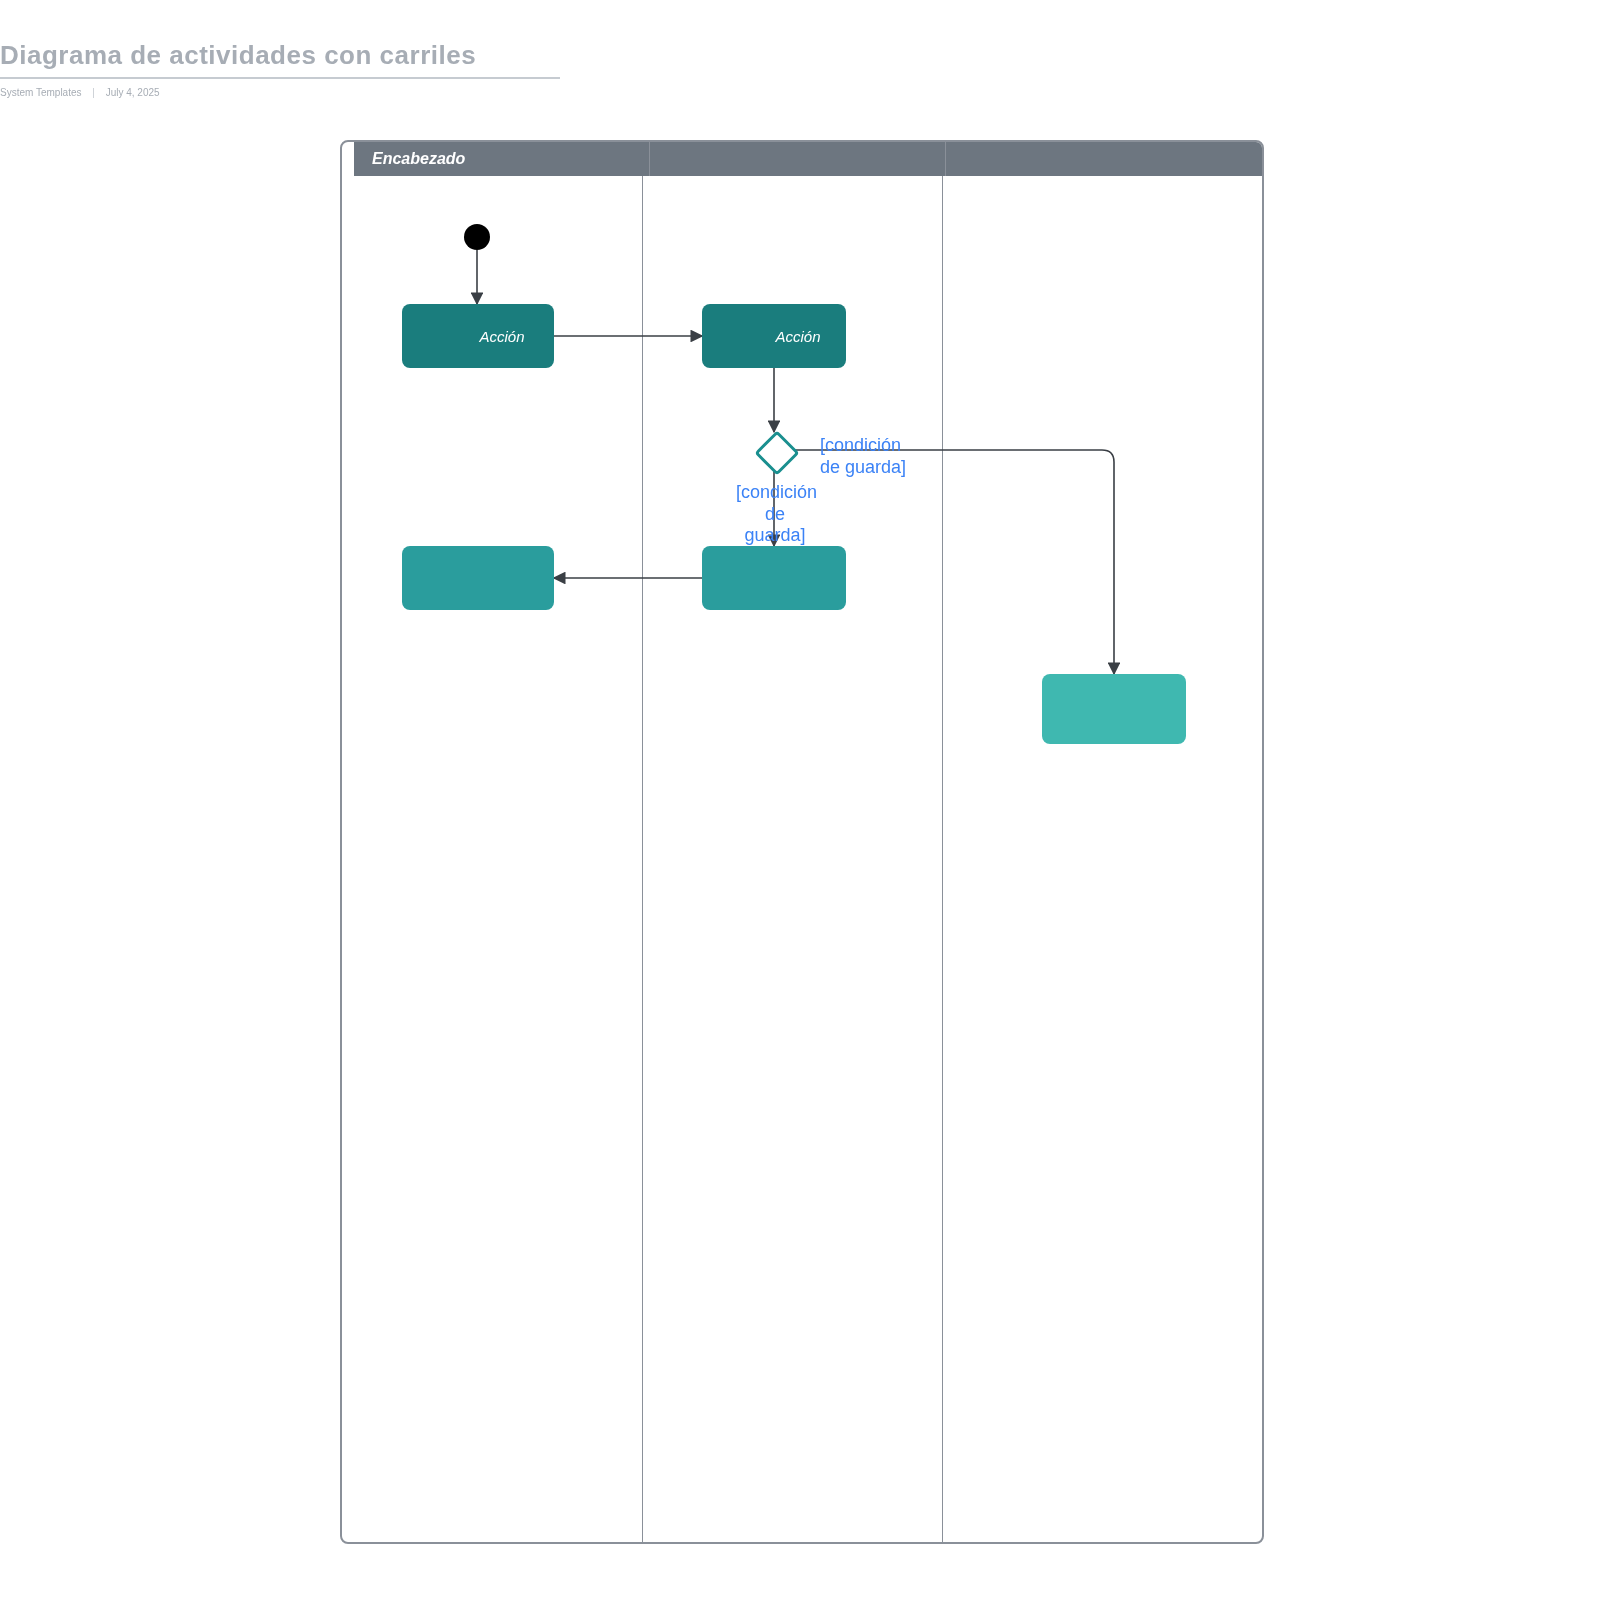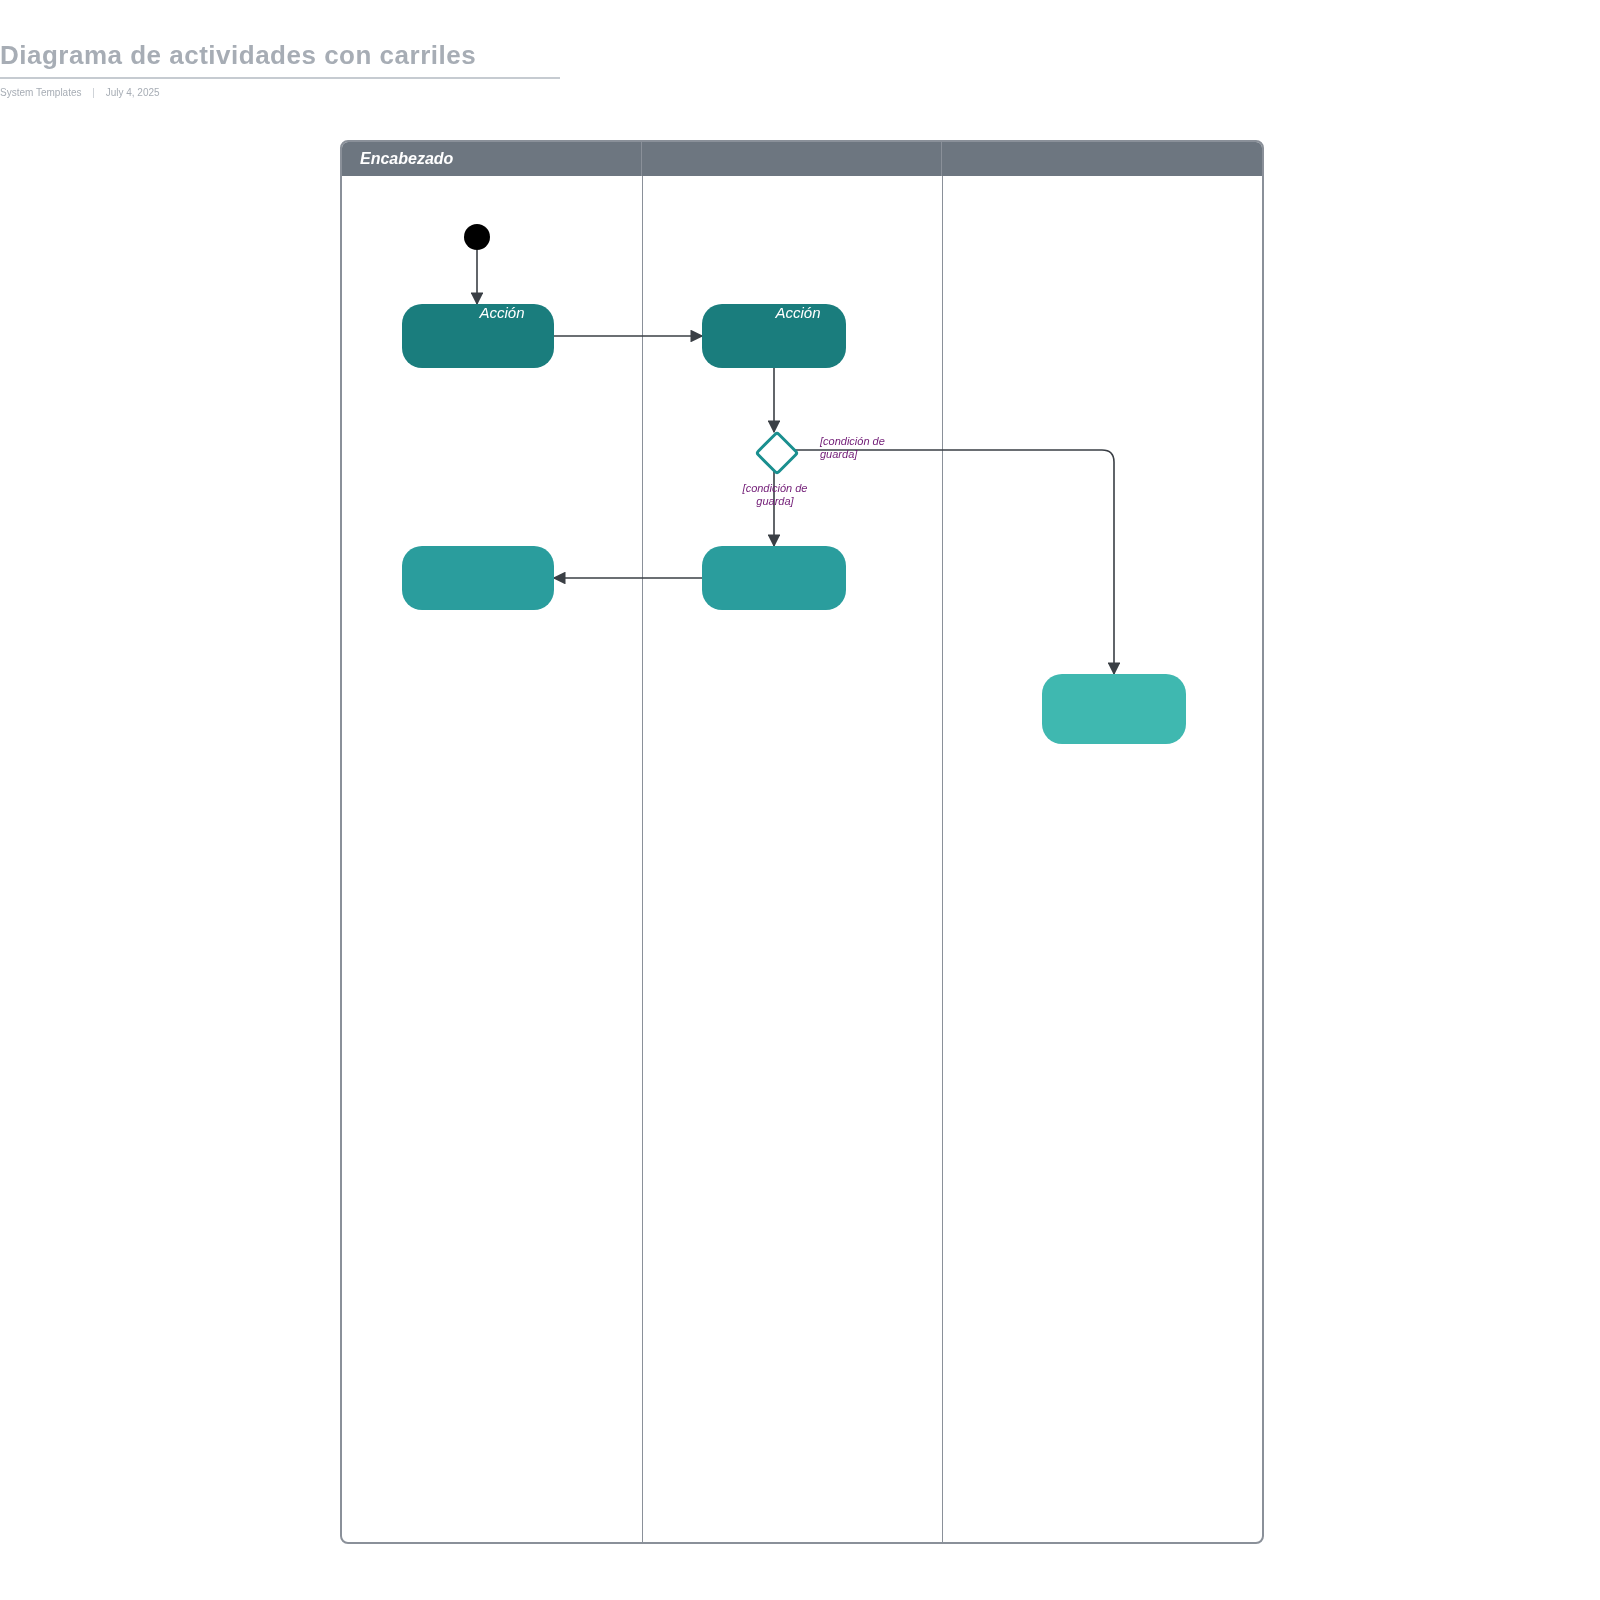--- a/index.html
+++ b/index.html
@@ -58,20 +58,21 @@
   }
   .lane-header {
     height: 34px;
     background: #6d7680;
     display: flex;
     align-items: stretch;
     color: #fff;
     font-style: italic;
     font-weight: 700;
     font-size: 16px;
+    margin-left: 12px;
   }
   .lane-header .cell {
     box-sizing: border-box;
     border-right: 1px solid #8a9099;
     display: flex;
     align-items: center;
     padding-left: 18px;
   }
   .lane-header .cell:last-child { border-right: none; }
   .lane-body {
@@ -90,22 +91,23 @@
   .start-node {
     position: absolute;
     width: 26px;
     height: 26px;
     background: #000;
     border-radius: 50%;
   }
   .action-node {
     position: absolute;
     box-sizing: border-box;
-    border-radius: 20px;
+    border-radius: 8px;
     display: flex;
+    align-items: center;
     justify-content: center;
     color: #fff;
     font-style: italic;
     font-size: 15px;
     padding-left: 48px;
   }
   .teal-dark { background: #1a7d7d; }
   .teal-med  { background: #2a9d9d; }
   .teal-light{ background: #3fb8b0; }
 
@@ -114,23 +116,22 @@
     width: 26px;
     height: 26px;
     transform: rotate(45deg);
     background: #ffffff;
     border: 3px solid #1a8f8f;
     border-radius: 4px;
   }
 
   .guard-label {
     position: absolute;
-    font-size: 11px;
-    font-style: italic;
-    color: #701a75;
+    font-size: 18px;
+    color: #3b82f6;
     line-height: 1.2;
     text-align: center;
   }
 
   
   .edge {
     stroke: #3a3f45;
     stroke-width: 1.6;
     fill: none;
   }

